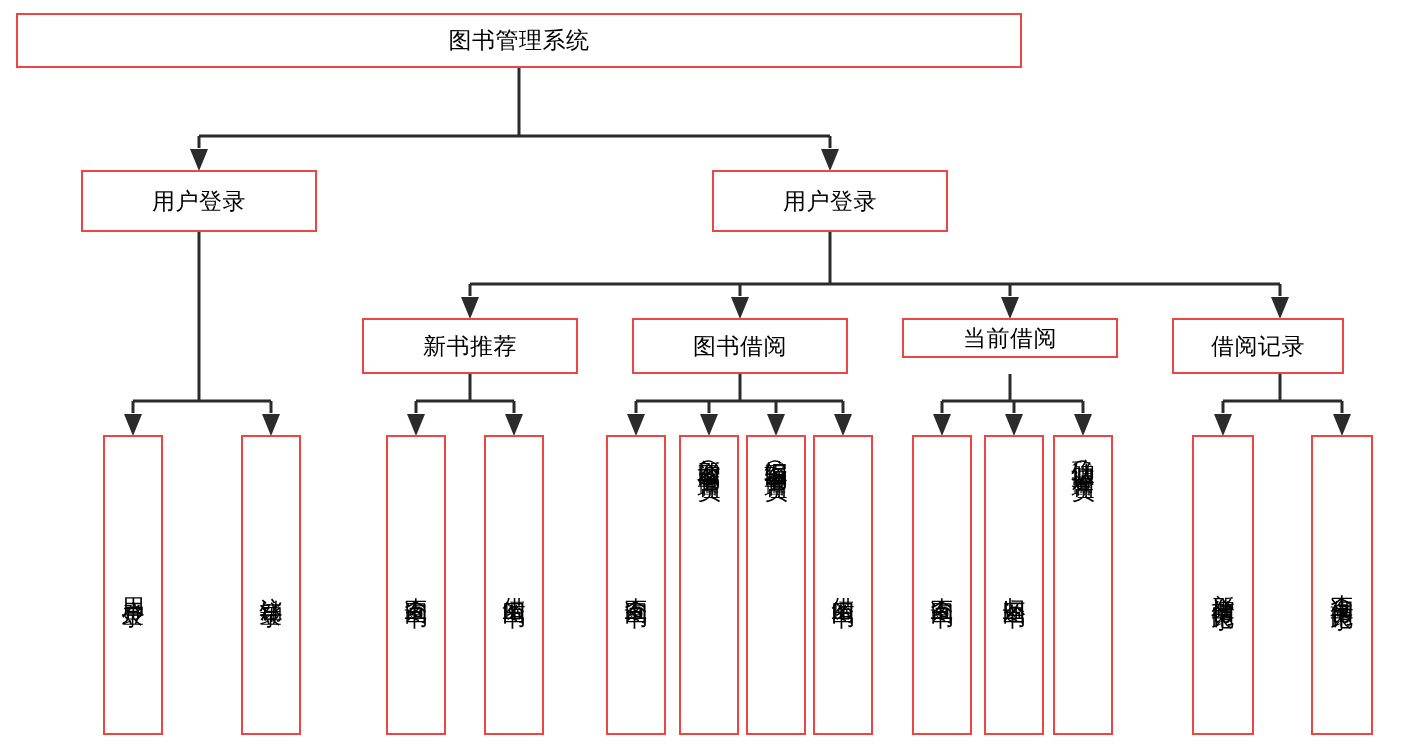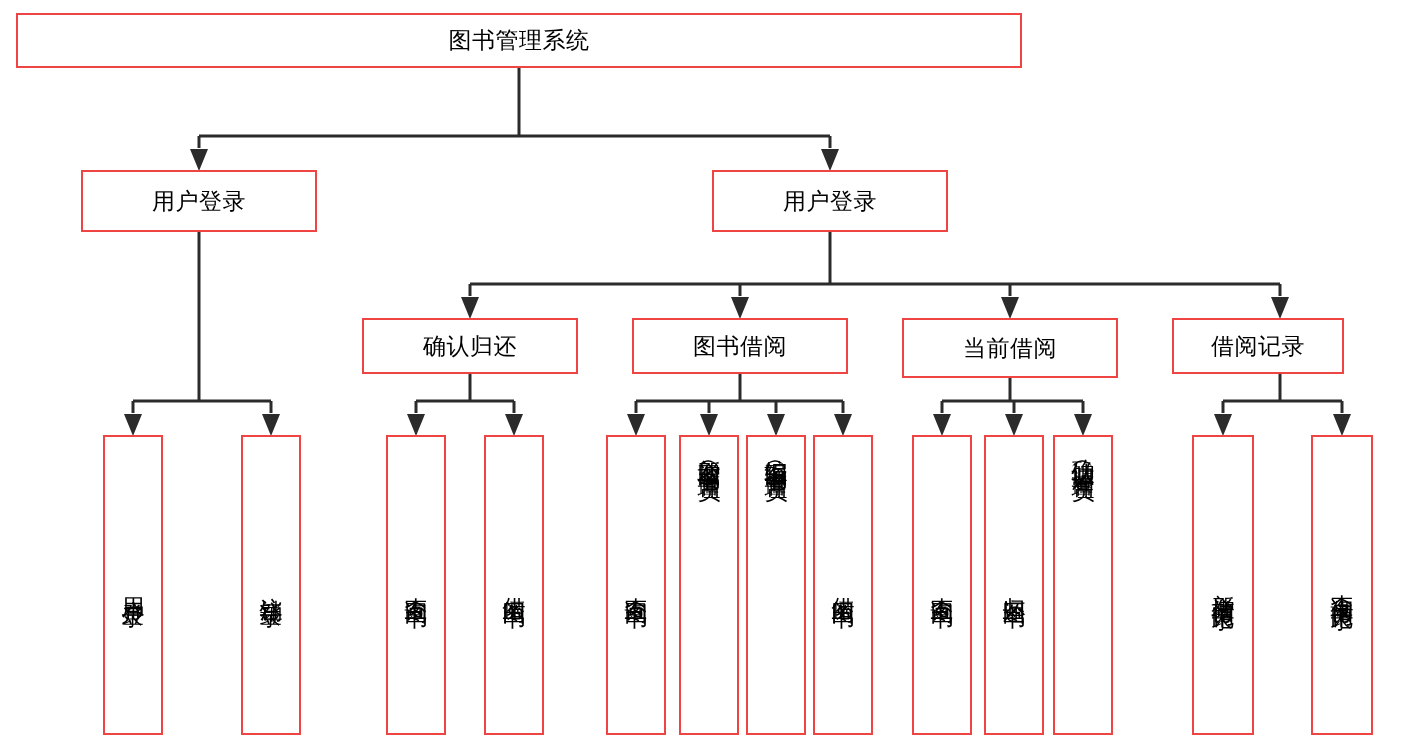--- a/index.html
+++ b/index.html
@@ -138,26 +138,26 @@
       <div class="node horizontal root" style="left: 16px; top: 13px; width: 1006px; height: 55px;">
         <span class="node-label">图书管理系统</span>
       </div>
       <div class="node horizontal" style="left: 81px; top: 170px; width: 236px; height: 62px;">
         <span class="node-label">用户登录</span>
       </div>
       <div class="node horizontal" style="left: 712px; top: 170px; width: 236px; height: 62px;">
         <span class="node-label">用户登录</span>
       </div>
       <div class="node horizontal" style="left: 362px; top: 318px; width: 216px; height: 56px;">
-        <span class="node-label">确认归还</span>
+        <span class="node-label">新书推荐</span>
       </div>
       <div class="node horizontal" style="left: 632px; top: 318px; width: 216px; height: 56px;">
         <span class="node-label">图书借阅</span>
       </div>
-      <div class="node horizontal" style="left: 902px; top: 318px; width: 216px; height: 60px;">
+      <div class="node horizontal" style="left: 902px; top: 318px; width: 216px; height: 40px;">
         <span class="node-label">当前借阅</span>
       </div>
       <div class="node horizontal" style="left: 1172px; top: 318px; width: 172px; height: 56px;">
         <span class="node-label">借阅记录</span>
       </div>
       <div class="node vertical centered" style="left: 103px; top: 435px; width: 60px; height: 300px;">
         <span class="node-label">用户登录</span>
       </div>
       <div class="node vertical centered" style="left: 241px; top: 435px; width: 60px; height: 300px;">
         <span class="node-label">注销登录</span>

